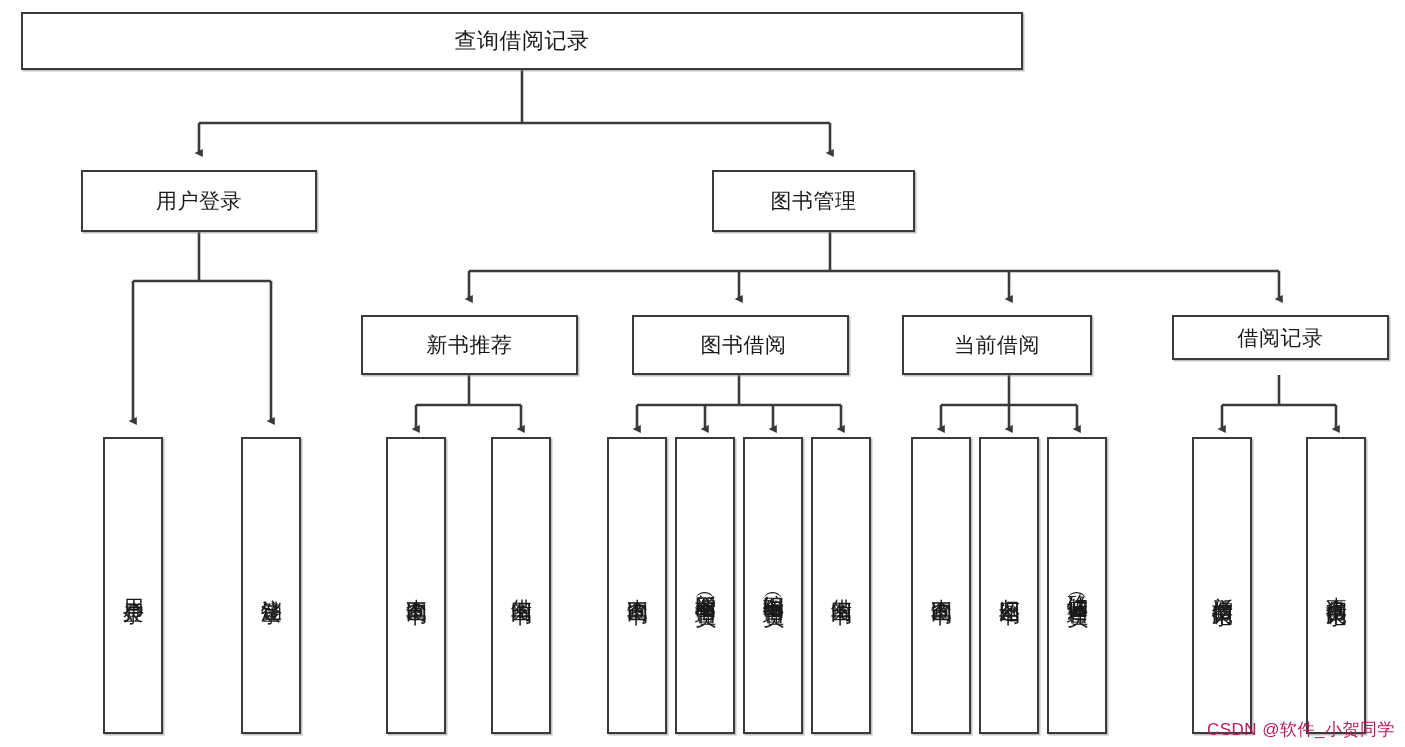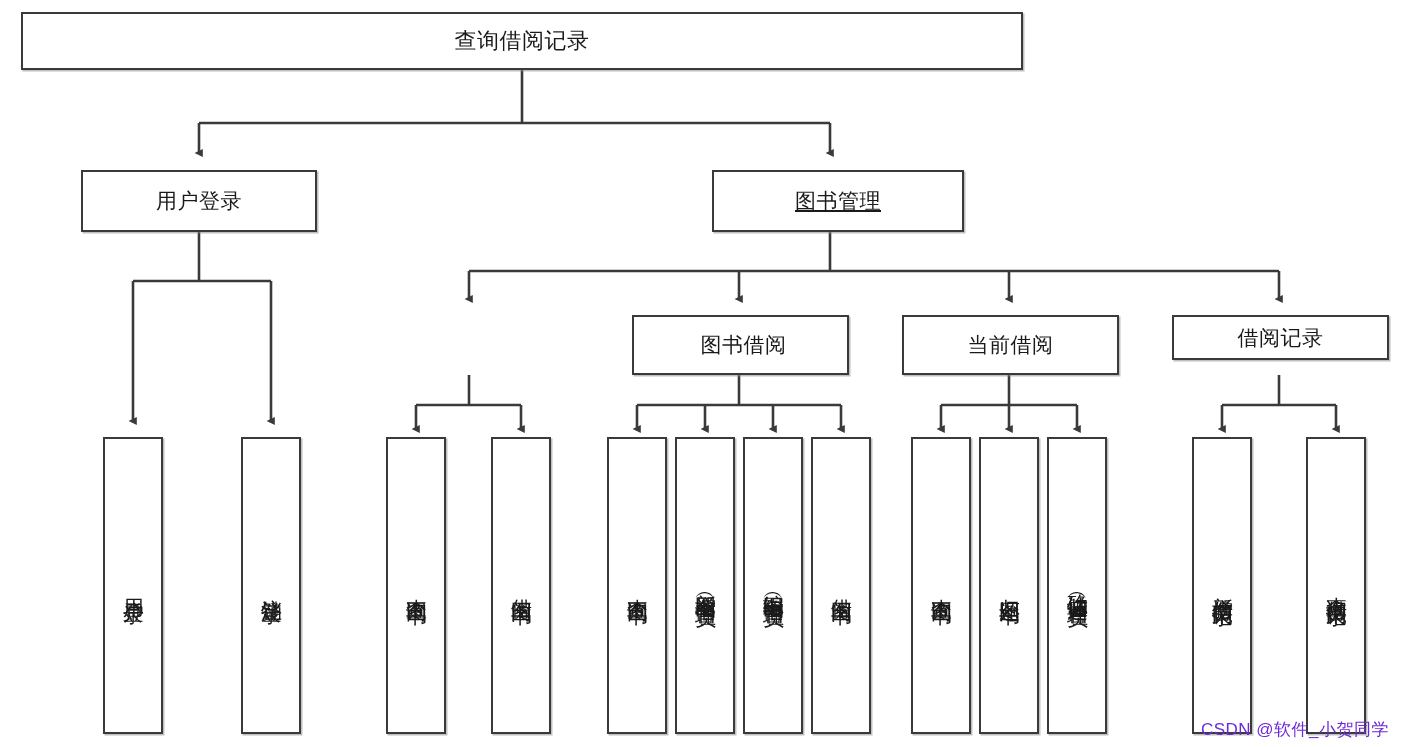--- a/index.html
+++ b/index.html
@@ -55,24 +55,24 @@
   .node.vert .label {
     writing-mode: vertical-rl;
     text-orientation: upright;
     font-size: 21px;
     line-height: 1.18;
     letter-spacing: 2px;
     max-height: 268px;
   }
   .watermark {
     position: absolute;
-    right: 16px;
+    right: 10px;
     bottom: 6px;
     font-size: 17px;
-    color: #6d28d9;
+    color: #be185d;
     letter-spacing: 0.5px;
     white-space: nowrap;
   }
 </style>
 </head>
 <body>
 
 <div id="canvas">
 
   <svg id="wires" viewBox="0 0 1405 747" xmlns="http://www.w3.org/2000/svg">
@@ -126,30 +126,33 @@
   </svg>
 
   <div class="node root horiz" style="left:21px; top:12px; width:1002px; height:58px;">
     <span class="label">查询借阅记录</span>
   </div>
 
   <div class="node horiz" style="left:81px; top:170px; width:236px; height:62px;">
     <span class="label">用户登录</span>
   </div>
 
-  <div class="node horiz" style="left:712px; top:170px; width:252px; height:62px;text-decoration:underline;">
+  <div class="node horiz" style="left:712px; top:170px; width:203px; height:62px;">
     <span class="label">图书管理</span>
   </div>
 
+  <div class="node horiz" style="left:361px; top:315px; width:217px; height:60px;">
+    <span class="label">新书推荐</span>
+  </div>
 
   <div class="node horiz" style="left:632px; top:315px; width:217px; height:60px;padding-left:6px;">
     <span class="label">图书借阅</span>
   </div>
 
-  <div class="node horiz" style="left:902px; top:315px; width:217px; height:60px;">
+  <div class="node horiz" style="left:902px; top:315px; width:190px; height:60px;">
     <span class="label">当前借阅</span>
   </div>
 
   <div class="node horiz" style="left:1172px; top:315px; width:217px; height:45px;">
     <span class="label">借阅记录</span>
   </div>
 
   <div class="node vert" style="left:103px; top:437px; width:60px; height:297px;">
     <span class="label">用户登录</span>
   </div>

